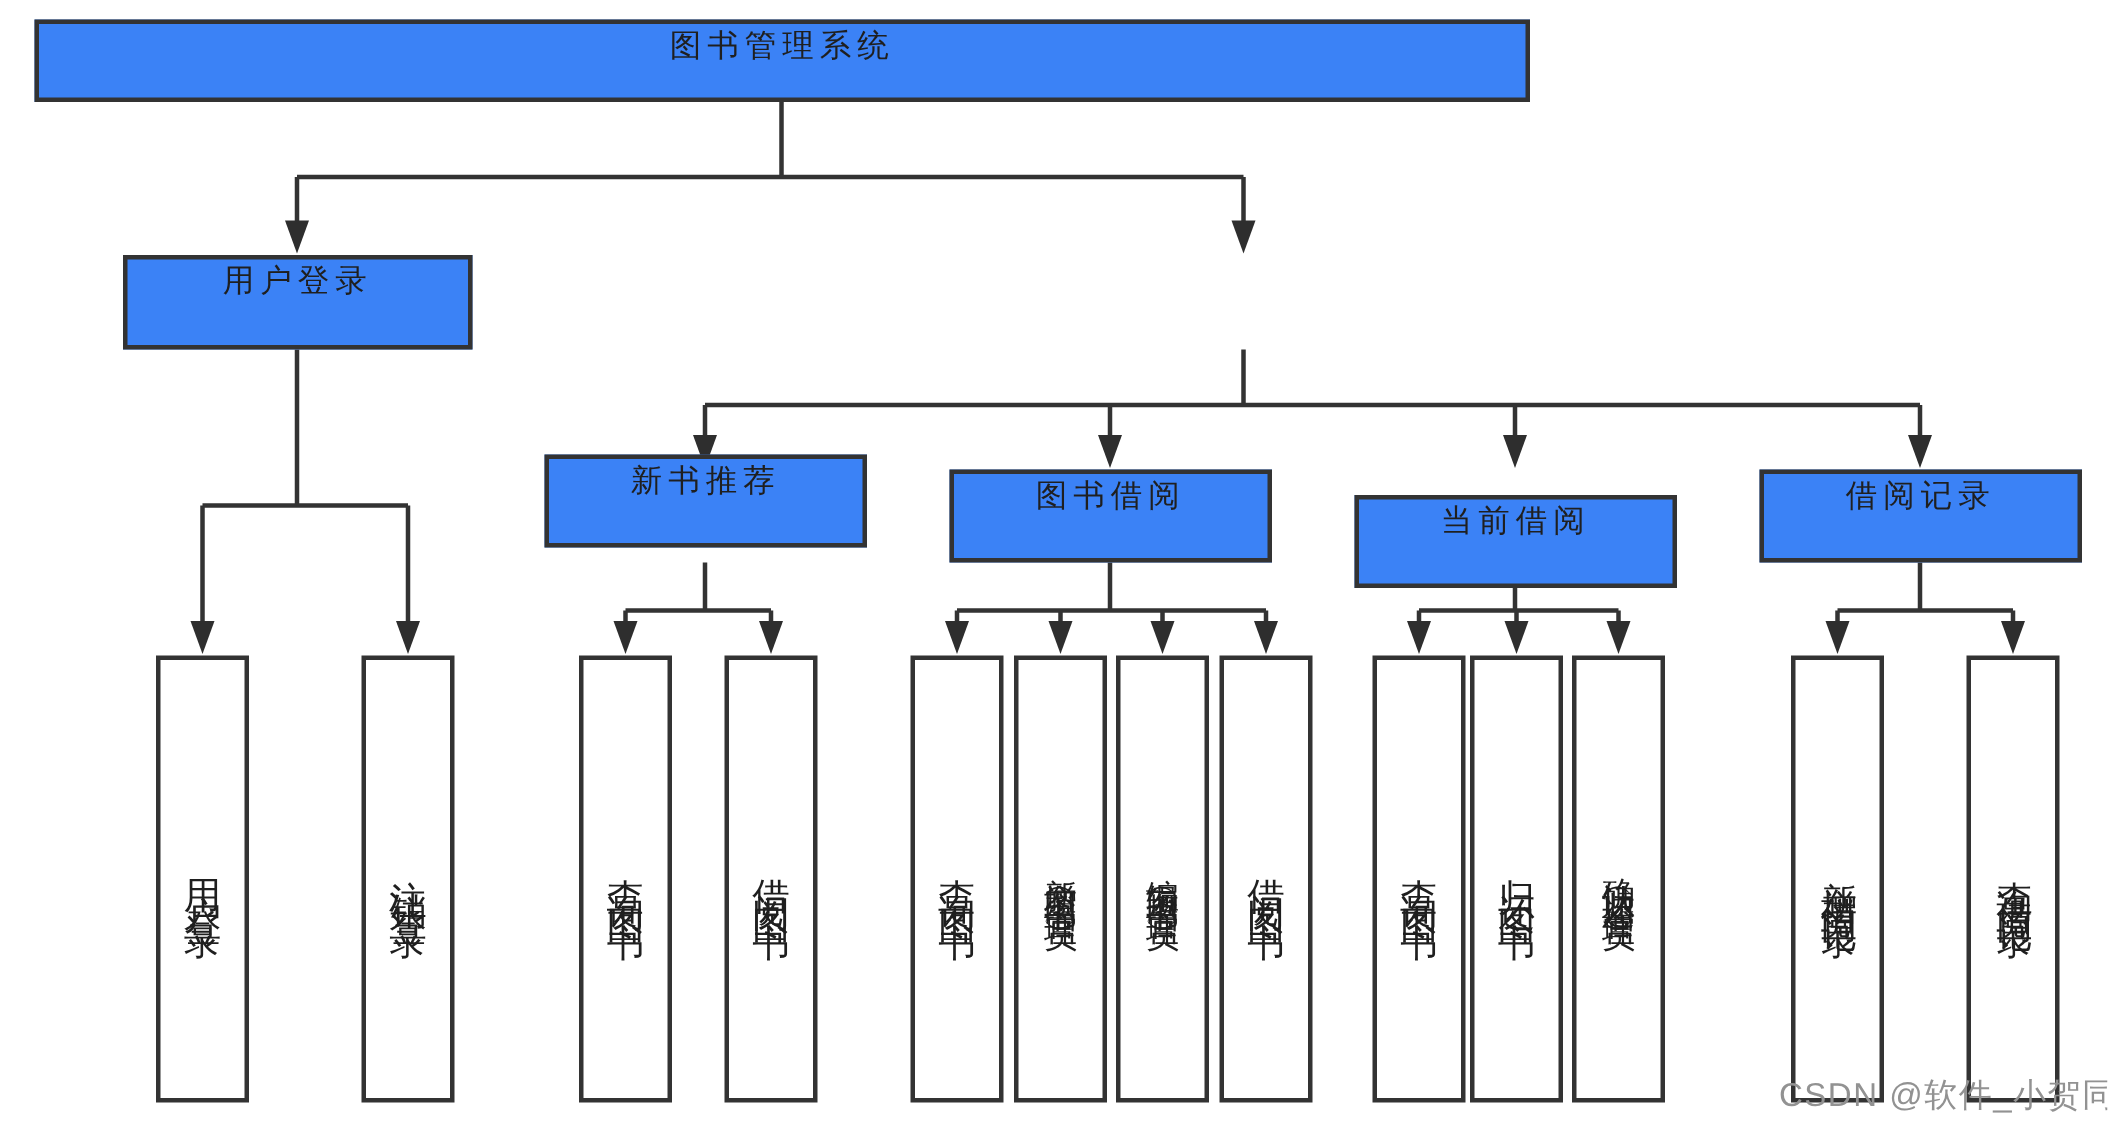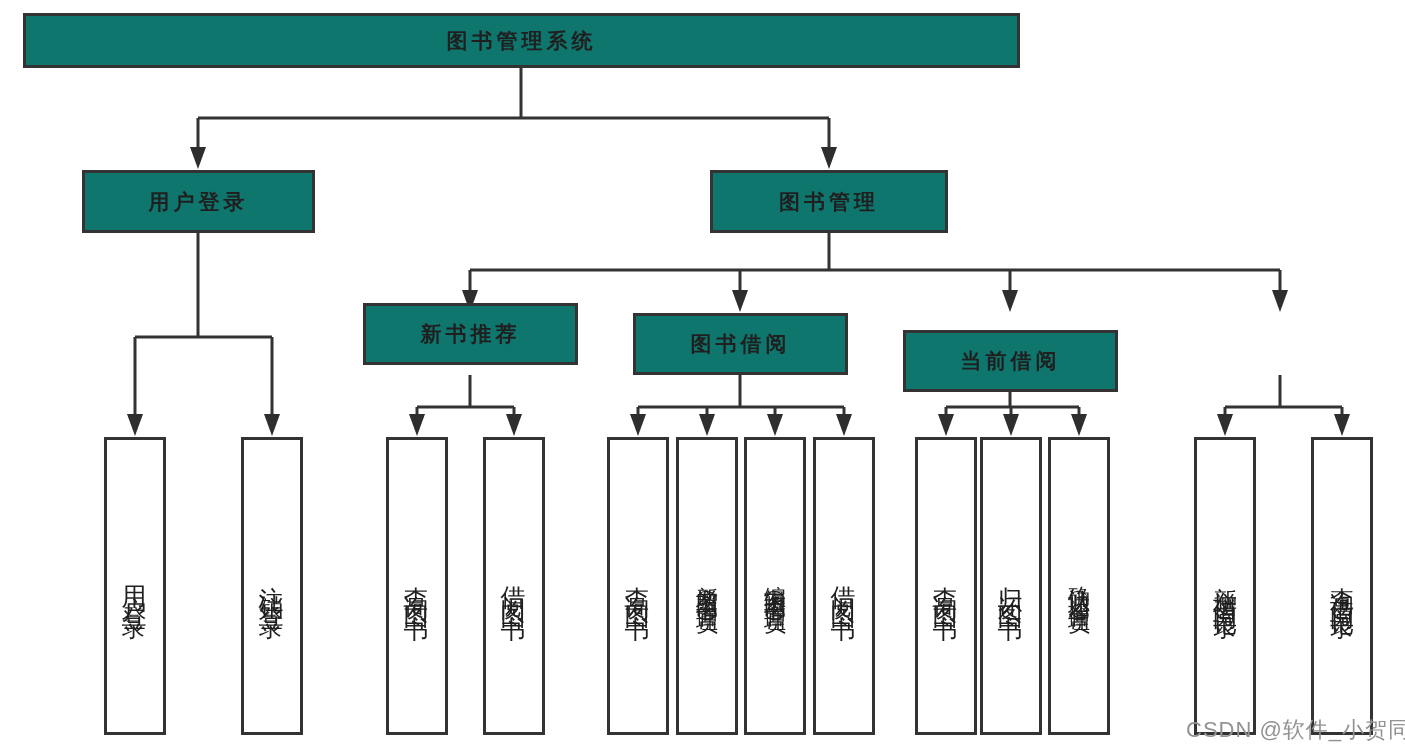--- a/index.html
+++ b/index.html
@@ -18,26 +18,25 @@
   #connectors {
     position: absolute;
     left: 0;
     top: 0;
     z-index: 1;
   }
   .hbox {
     position: absolute;
     box-sizing: border-box;
     border: 3px solid #333333;
-    background: #0f766e;
+    background: #3b82f6;
     display: flex;
-    align-items: center;
+    align-items: flex-start;
     justify-content: center;
     z-index: 2;
-    font-weight: bold;
   }
   .hbox span {
     font-size: 21px;
     letter-spacing: 4px;
     color: #1f1f1f;
     white-space: nowrap;
   }
   .vbox {
     position: absolute;
     box-sizing: border-box;
@@ -116,32 +115,32 @@
     </g>
   </svg>
 
   <div class="hbox" style="left:23px; top:13px; width:997px; height:55px">
     <span>图书管理系统</span>
   </div>
 
   <div class="hbox" style="left:82px; top:170px; width:233px; height:63px">
     <span>用户登录</span>
   </div>
-  <div class="hbox" style="left:710px; top:170px; width:238px; height:63px">
-    <span>图书管理</span>
-  </div>
 
   <div class="hbox" style="left:363px; top:303px; width:215px; height:62px">
     <span>新书推荐</span>
   </div>
   <div class="hbox" style="left:633px; top:313px; width:215px; height:62px">
     <span>图书借阅</span>
   </div>
   <div class="hbox" style="left:903px; top:330px; width:215px; height:62px">
     <span>当前借阅</span>
+  </div>
+  <div class="hbox" style="left:1173px; top:313px; width:215px; height:62px">
+    <span>借阅记录</span>
   </div>
 
   <div class="vbox s10" style="left:104px">
     <span>用户登录</span>
   </div>
   <div class="vbox s10" style="left:241px">
     <span>注销登录</span>
   </div>
 
   <div class="vbox s10" style="left:386px">

